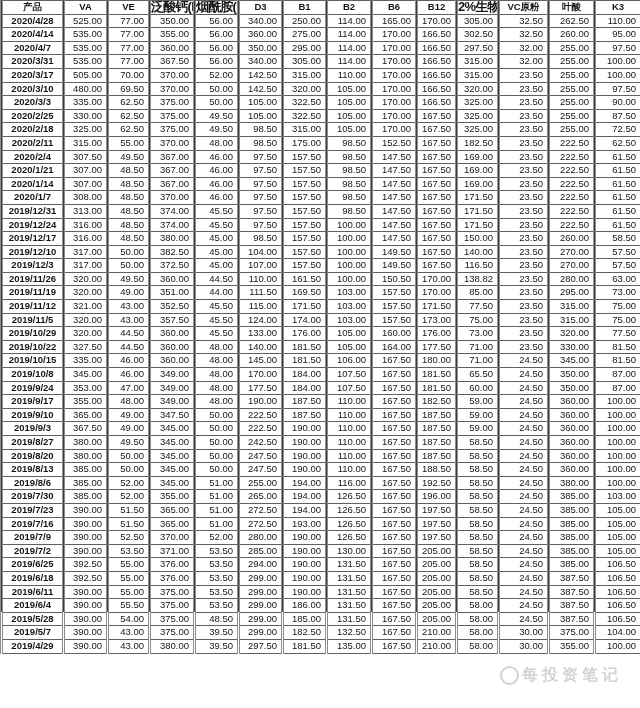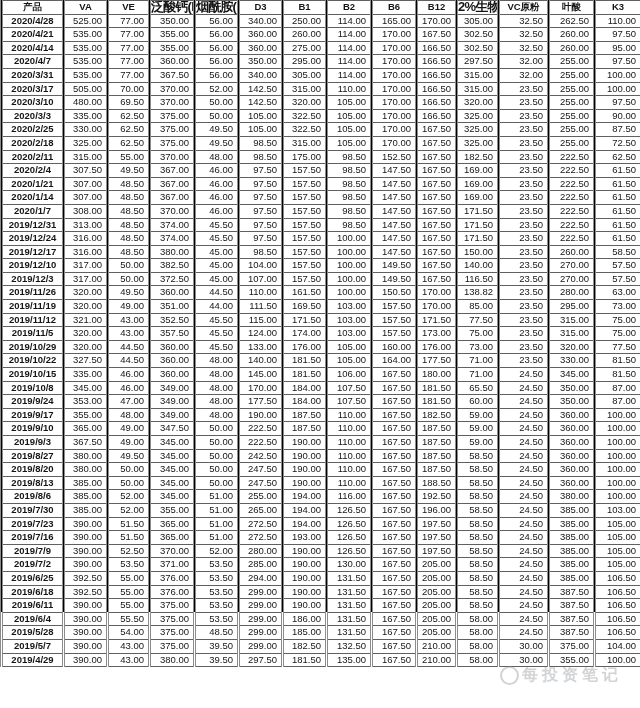--- a/index.html
+++ b/index.html
@@ -8,21 +8,21 @@
     width: 640px;
     height: 708px;
     overflow: hidden;
     background: #ffffff;
     font-family: "Liberation Sans", "DejaVu Sans", sans-serif;
   }
   .page {
     position: relative;
     width: 640px;
     height: 612px;
-    background: #000000;
+    background: #404040;
   }
   table.price-table {
     border-collapse: collapse;
     table-layout: fixed;
     width: 640px;
     font-size: 9.5px;
     color: #151515;
   }
   table.price-table th,
   table.price-table td {
@@ -141,36 +141,20 @@
           <td class="num">250.00</td>
           <td class="num">114.00</td>
           <td class="num">165.00</td>
           <td class="num">170.00</td>
           <td class="num">305.00</td>
           <td class="num">32.50</td>
           <td class="num">262.50</td>
           <td class="num">110.00</td>
         </tr>
         <tr>
-          <td class="date">2020/4/21</td>
-          <td class="num">535.00</td>
-          <td class="num">77.00</td>
-          <td class="num">355.00</td>
-          <td class="num">56.00</td>
-          <td class="num">360.00</td>
-          <td class="num">260.00</td>
-          <td class="num">114.00</td>
-          <td class="num">170.00</td>
-          <td class="num">167.50</td>
-          <td class="num">302.50</td>
-          <td class="num">32.50</td>
-          <td class="num">260.00</td>
-          <td class="num">97.50</td>
-        </tr>
-        <tr>
           <td class="date">2020/4/14</td>
           <td class="num">535.00</td>
           <td class="num">77.00</td>
           <td class="num">355.00</td>
           <td class="num">56.00</td>
           <td class="num">360.00</td>
           <td class="num">275.00</td>
           <td class="num">114.00</td>
           <td class="num">170.00</td>
           <td class="num">166.50</td>

